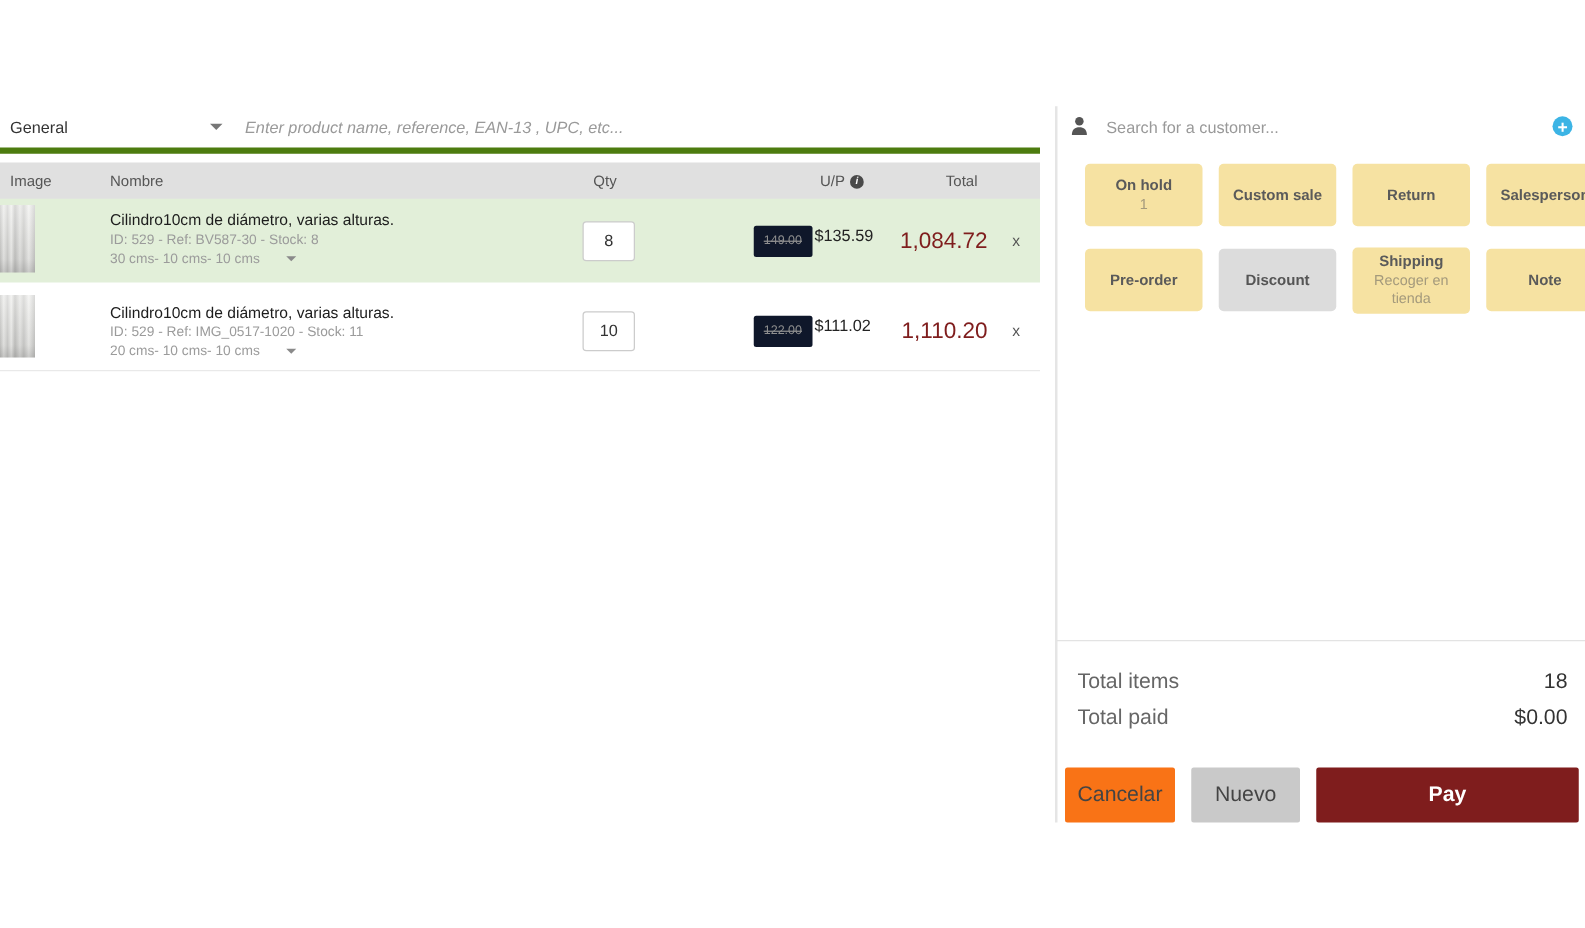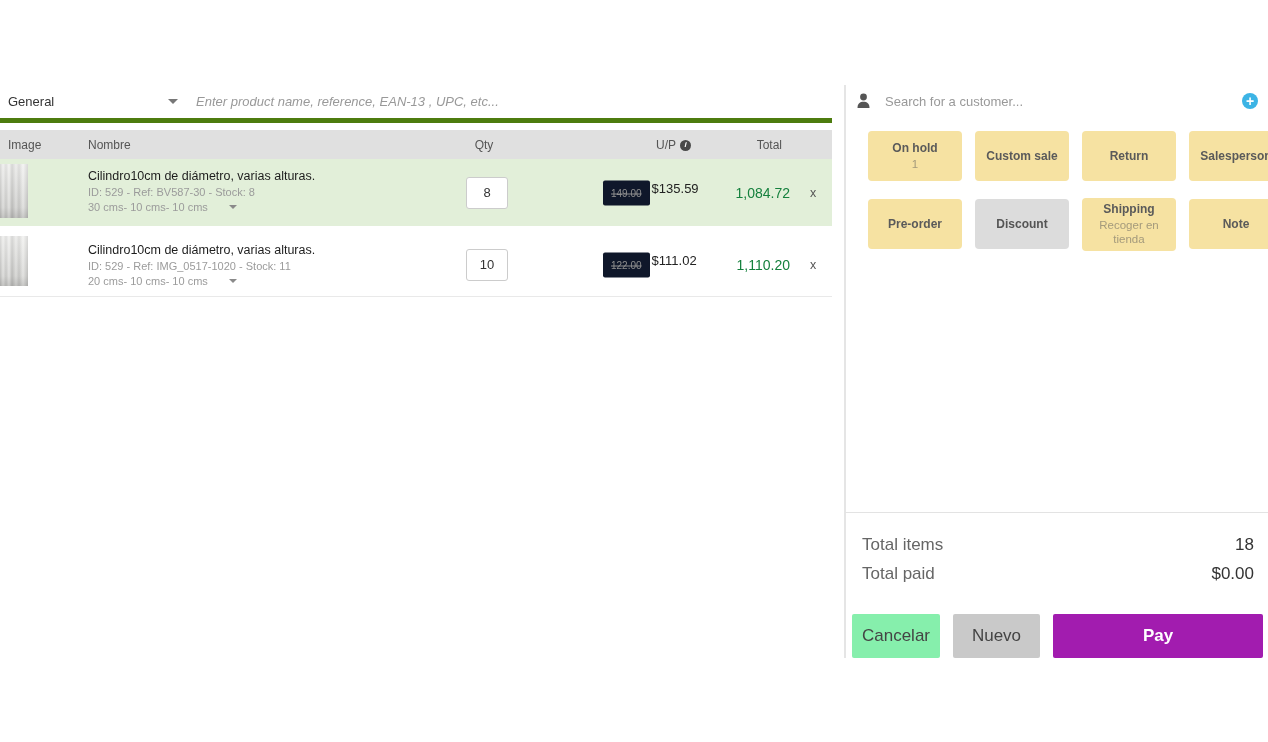--- a/index.html
+++ b/index.html
@@ -45,21 +45,21 @@
   .variant-caret{width:0;height:0;border-left:4px solid transparent;border-right:4px solid transparent;
     border-top:4px solid #8a8a8a;display:inline-block;}
   .qty-input{position:absolute;left:466px;top:50%;transform:translateY(-50%);width:36px;height:28px;
     border:1px solid #cccccc;border-radius:3px;text-align:center;font-size:13px;color:#333;
     background:#fff;font-family:"Liberation Sans", sans-serif;outline:none;}
   .price-wrap{position:absolute;left:603px;top:50%;transform:translateY(-50%);
     display:flex;align-items:flex-start;}
   .old-price{background:#0f172a;color:#8f8f8f;text-decoration:line-through;font-size:10px;
     padding:7px 8px;border-radius:2px;}
   .cur-price{font-size:13px;color:#222;margin-left:2px;}
-  .row-total{position:absolute;right:42px;top:50%;transform:translateY(-50%);font-size:14px;color:#15803d;}
+  .row-total{position:absolute;right:42px;top:50%;transform:translateY(-50%);font-size:18px;color:#7f1d1d;}
   .row-remove{position:absolute;right:12px;top:50%;transform:translateY(-50%);font-size:12.5px;
     color:#555;cursor:pointer;width:14px;text-align:center;}
   
   .vertical-divider{position:absolute;left:844px;top:85px;width:2px;height:573px;background:#e5e5e5;}
   
   .customer-row{position:absolute;left:856px;top:88px;width:402px;height:26px;
     display:flex;align-items:center;}
   .customer-icon{flex:0 0 auto;margin-right:12px;display:inline-flex;}
   .customer-search{border:none;outline:none;font-size:13px;color:#555;flex:1;background:transparent;
     font-family:"Liberation Sans", sans-serif;}
@@ -79,23 +79,23 @@
   .totals-divider{position:absolute;left:845px;top:512px;width:423px;height:1px;background:#e3e3e3;}
   .totals{position:absolute;left:862px;top:535px;width:392px;}
   .totals .trow{display:flex;justify-content:space-between;align-items:baseline;margin-bottom:9px;
     font-size:17px;color:#666;}
   .totals .trow .tval{color:#333;}
   .totals .trow.due{margin-top:4px;font-size:16px;font-weight:bold;color:#333;}
   .totals .trow.due .tval{font-weight:bold;color:#222;}
   .footer-buttons{position:absolute;left:852px;top:614px;width:411px;height:44px;display:flex;}
   .fbtn{border:none;border-radius:2px;font-family:"Liberation Sans", sans-serif;font-size:17px;
     cursor:pointer;display:flex;align-items:center;justify-content:center;}
-  .btn-cancel{width:88px;background:#86efac;color:#444;margin-right:13px;}
+  .btn-cancel{width:88px;background:#f97316;color:#444;margin-right:13px;}
   .btn-new{width:87px;background:#c9c9c9;color:#444;margin-right:13px;}
-  .btn-pay{flex:1;background:#a21caf;color:#ffffff;font-weight:bold;}
+  .btn-pay{flex:1;background:#7f1d1d;color:#ffffff;font-weight:bold;}
 </style>
 </head>
 <body>
 
 <div class="left-search-row">
   <div class="category-select">
     <span class="label">General</span>
     <span class="caret-down"></span>
   </div>
   <input class="product-search" type="text" placeholder="Enter product name, reference, EAN-13 , UPC, etc..." style="">

